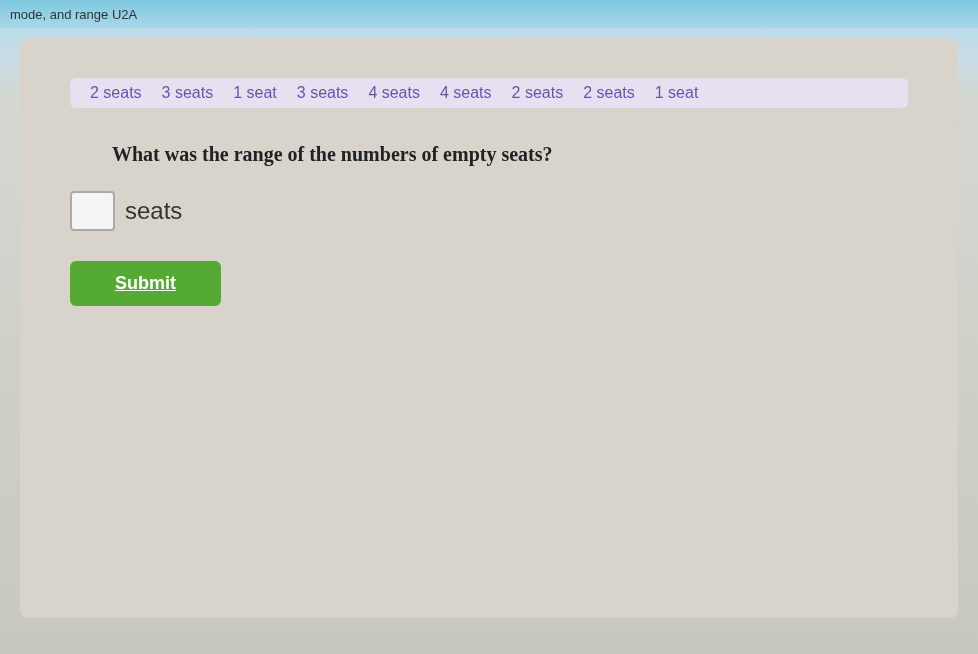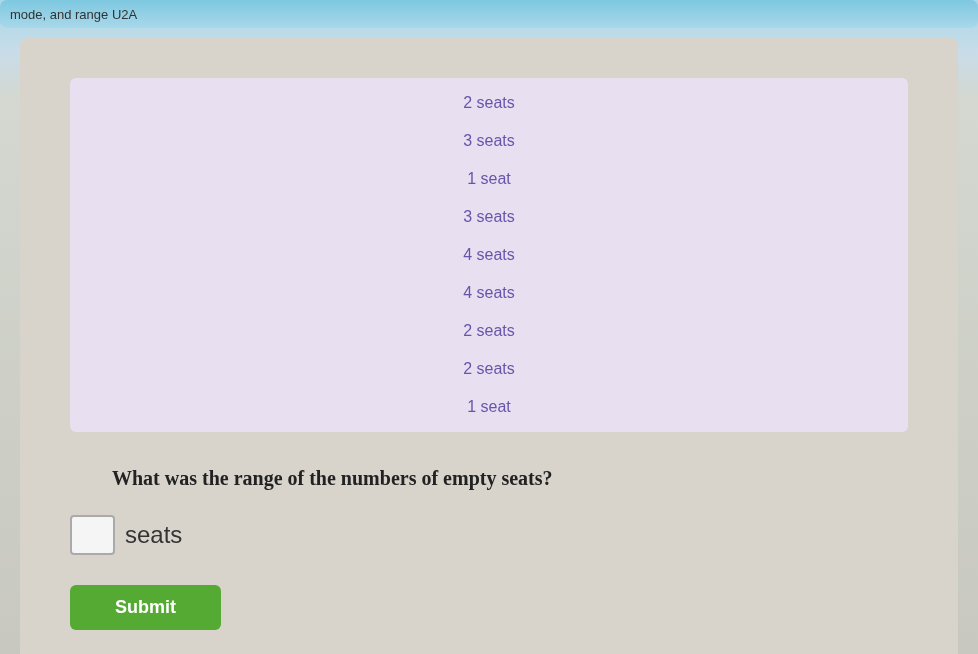--- a/index.html
+++ b/index.html
@@ -16,21 +16,20 @@
       overflow: hidden;
     }
 
     .top-bar {
       width: 100%;
       height: 28px;
       background: linear-gradient(180deg, #7ec8e0 0%, #a8d8ea 100%);
       display: flex;
       align-items: center;
       padding: 0 10px;
-      border-radius: 7px;
     }
 
     .top-bar-text {
       color: #333;
       font-size: 13px;
     }
 
     .main-content {
       background: #d8d4cc;
       margin: 10px 20px;
@@ -43,27 +42,26 @@
       font-size: 22px;
       font-weight: bold;
       color: #222;
       margin-bottom: 30px;
       font-family: Georgia, serif;
     }
 
     .data-row {
       background: #e8e0f0;
       border-radius: 6px;
-      padding: 16px 20px;
+      padding: 6px 20px;
       display: flex;
       gap: 20px;
       align-items: center;
       margin-bottom: 35px;
       flex-wrap: nowrap;
-      flex-direction: column;
     }
 
     .data-item {
       color: #6655aa;
       font-size: 16px;
       font-weight: 500;
       white-space: nowrap;
     }
 
     .sub-question {
@@ -102,20 +100,21 @@
 
     .submit-btn {
       background: #55aa33;
       color: white;
       font-size: 18px;
       font-weight: bold;
       border: none;
       border-radius: 6px;
       padding: 12px 45px;
       cursor: pointer;
+      text-decoration: underline;
     }
   </style>
 </head>
 <body>
 
 <div class="top-bar">
   <span class="top-bar-text">mode, and range U2A</span>
 </div>
 
 <div class="main-content">

